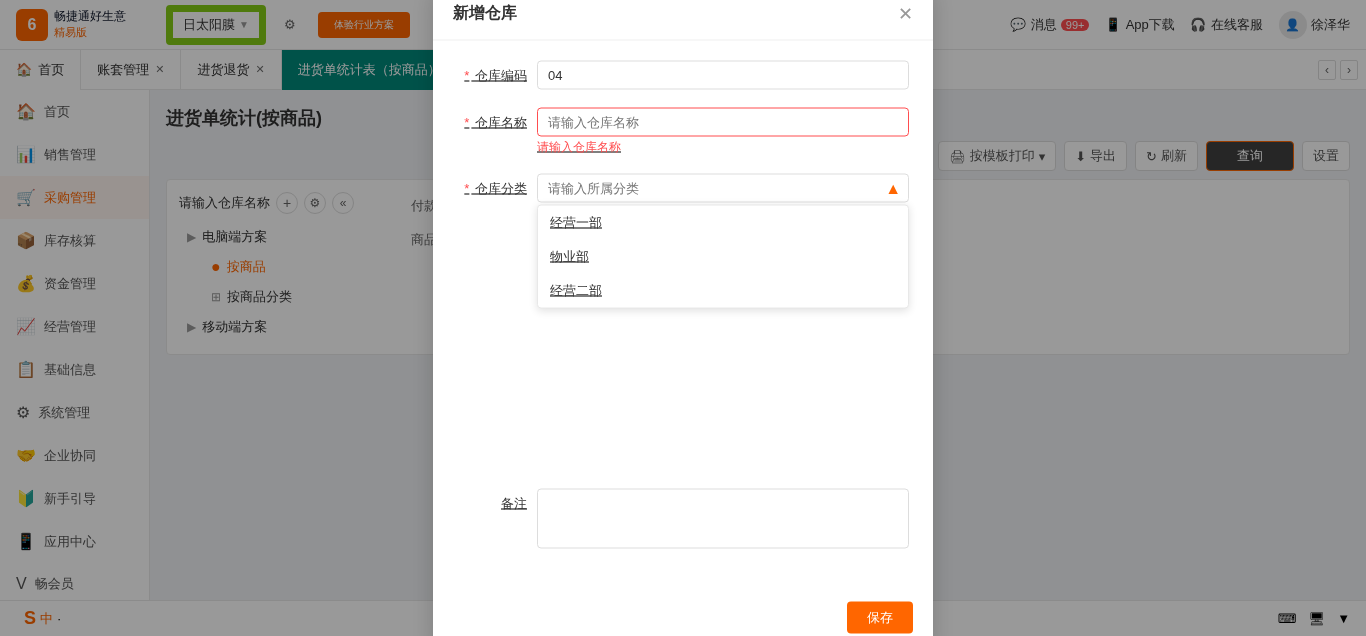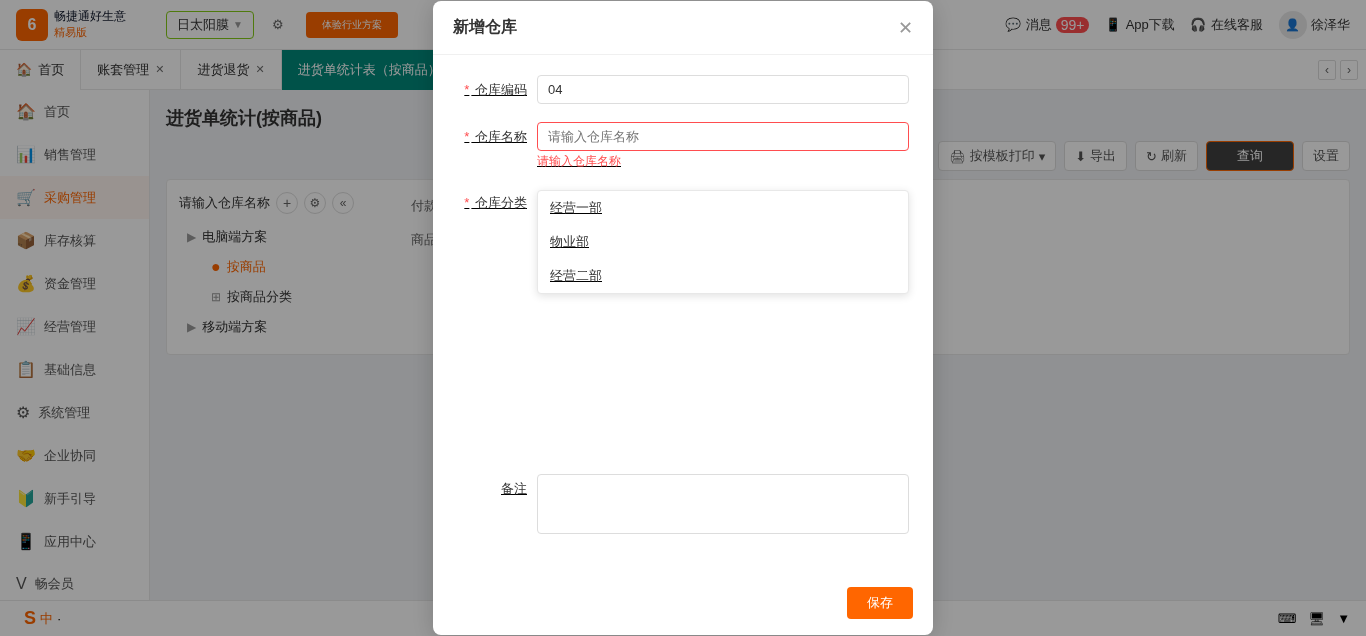--- a/index.html
+++ b/index.html
@@ -34,21 +34,21 @@
       font-weight: bold;
       font-size: 16px;
     }
     .logo-text { font-size: 12px; color: #0f172a; line-height: 1.3; }
     .logo-sub { font-size: 11px; color: #ff6600; }
 
     .store-selector {
       display: flex;
       align-items: center;
       gap: 4px;
-      border: 1px solid #84cc16;
+      border: 7px solid #84cc16;
       border-radius: 4px;
       padding: 4px 10px;
       cursor: pointer;
       font-size: 13px;
       color: #333;
     }
     .store-selector .arrow { color: #999; font-size: 10px; }
 
     .settings-icon-btn {
       width: 32px; height: 32px;
@@ -79,21 +79,21 @@
       gap: 4px;
       cursor: pointer;
       color: #333;
       font-size: 13px;
     }
     .badge {
       background: #ff4d4f;
       color: white;
       border-radius: 10px;
       padding: 0 5px;
-      font-size: 14px;
+      font-size: 11px;
       min-width: 18px;
       text-align: center;
     }
     .user-avatar {
       width: 28px; height: 28px;
       background: #e8e8e8;
       border-radius: 50%;
       display: flex; align-items: center; justify-content: center;
       font-size: 12px; color: #666;
     }
@@ -682,20 +682,24 @@
         <div class="error-msg">请输入仓库名称</div>
       </div>
     </div>
 
     <div class="form-row" style="margin-bottom:0;">
       <div class="form-label">
         <span class="required">*</span>
         <span>仓库分类</span>
       </div>
       <div class="form-control">
+        <div class="form-input-with-icon">
+          <input type="text" placeholder="请输入所属分类" style="">
+          <span class="input-arrow">▲</span>
+        </div>
 
         <div class="dropdown-list">
           <div class="dropdown-item">经营一部</div>
           <div class="dropdown-item">物业部</div>
           <div class="dropdown-item">经营二部</div>
         </div>
       </div>
     </div>
 
     <div class="form-row" style="margin-top: 180px;">

